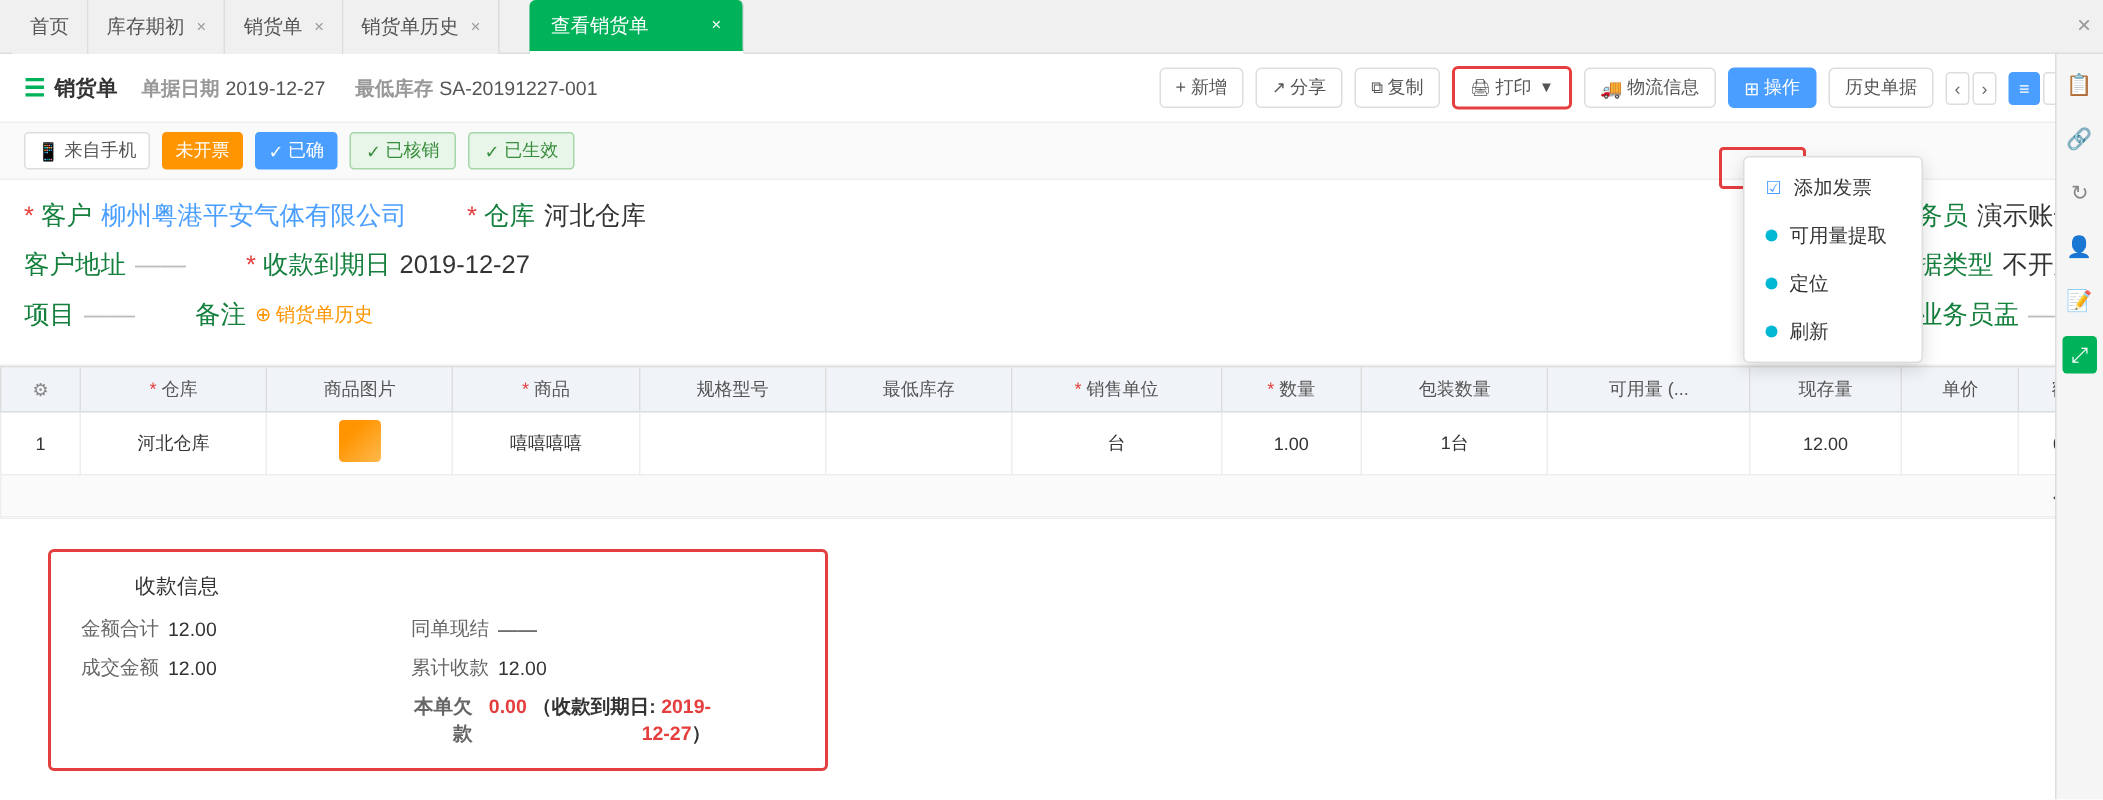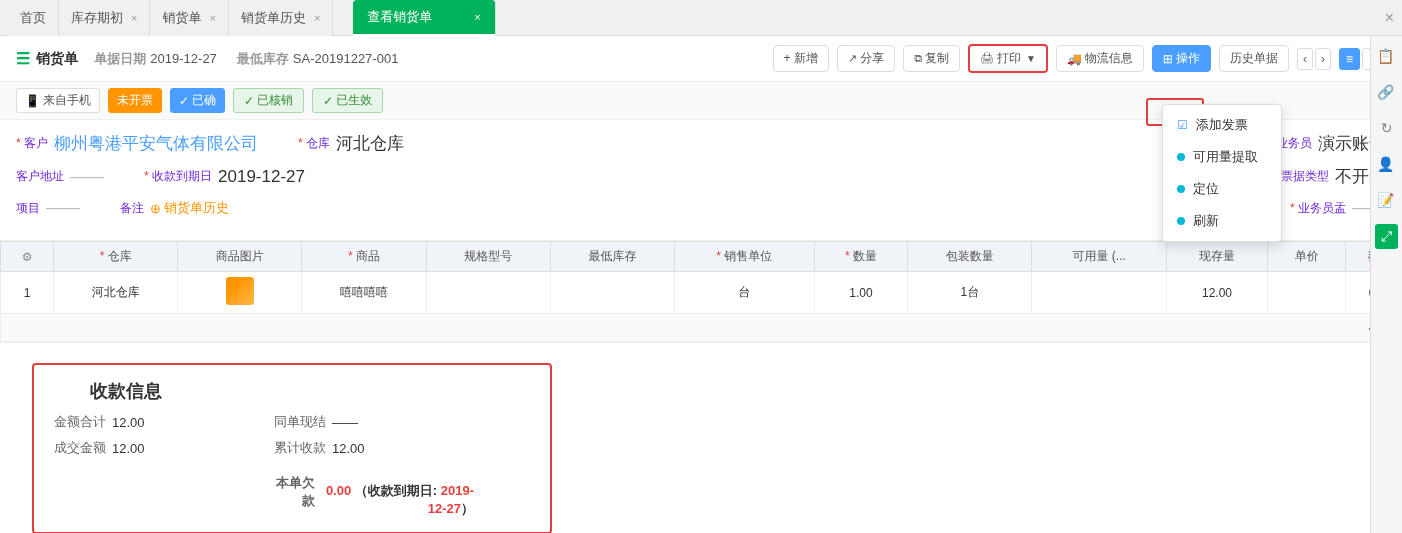--- a/index.html
+++ b/index.html
@@ -65,21 +65,21 @@
       display: flex; align-items: center; gap: 3px; padding: 3px 10px; border-radius: 3px;
       font-size: 12px; cursor: default;
     }
     .status-badge.sold { background: #e8f5e9; color: #388e3c; border: 1px solid #a5d6a7; }
     .status-badge.effect { background: #e8f5e9; color: #388e3c; border: 1px solid #a5d6a7; }
 
     
     .form-section { padding: 12px 16px; border-bottom: 1px solid #eee; }
     .form-row { display: flex; align-items: center; margin-bottom: 10px; gap: 40px; flex-wrap: wrap; }
     .form-field { display: flex; align-items: center; gap: 6px; }
-    .form-label { color: #6d28d9; font-size: 12px; white-space: nowrap; }
+    .form-label { color: #15803d; font-size: 17px; white-space: nowrap; }
     .form-label.required::before { content: '* '; color: #e53e3e; }
     .form-value { color: #333; font-size: 17px; }
     .form-value.placeholder { color: #bbb; }
     .form-value.link { color: #4a9eff; cursor: pointer; }
     .add-note { display: flex; align-items: center; gap: 3px; color: #ff9500; cursor: pointer; font-size: 13px; }
 
     
     .data-table-wrapper { overflow-x: auto; border-bottom: 1px solid #eee; }
     .data-table { width: 100%; border-collapse: collapse; font-size: 12px; }
     .data-table th {
@@ -96,26 +96,26 @@
     .product-img {
       width: 28px; height: 28px; background: linear-gradient(135deg, #ff9500 30%, #ffb84d 100%);
       border-radius: 3px; display: inline-block;
     }
 
     
     .summary-panel {
       margin: 12px 16px; padding: 14px 20px; border: 2px solid #e53e3e;
       border-radius: 4px; background: #fff; display: inline-block; min-width: 520px;
     }
-    .summary-title { font-size: 18px; font-weight: bold; margin-bottom: 10px; padding-left: 36px; }
+    .summary-title { font-size: 14px; font-weight: normal; margin-bottom: 10px; padding-left: 36px; }
     .summary-grid { display: grid; grid-template-columns: 200px 200px; gap: 8px 20px; text-align: right; }
     .summary-item { display: flex; align-items: center; gap: 6px; font-size: 13px; }
     .summary-label { color: #666; }
     .summary-value { color: #333; }
-    .summary-value.red { color: #e53e3e; margin-top: 17px; }
+    .summary-value.red { color: #e53e3e; }
 
     
     .right-sidebar {
       position: absolute; right: 0; top: 0; bottom: 0; width: 32px;
       background: #f5f5f5; border-left: 1px solid #ddd;
       display: flex; flex-direction: column; align-items: center; padding: 8px 0; gap: 12px;
     }
     .sidebar-icon { color: #888; cursor: pointer; font-size: 14px; padding: 4px; }
     .sidebar-icon.green { color: #fff; background: #00b259; border-radius: 3px; padding: 4px 6px; }
 

